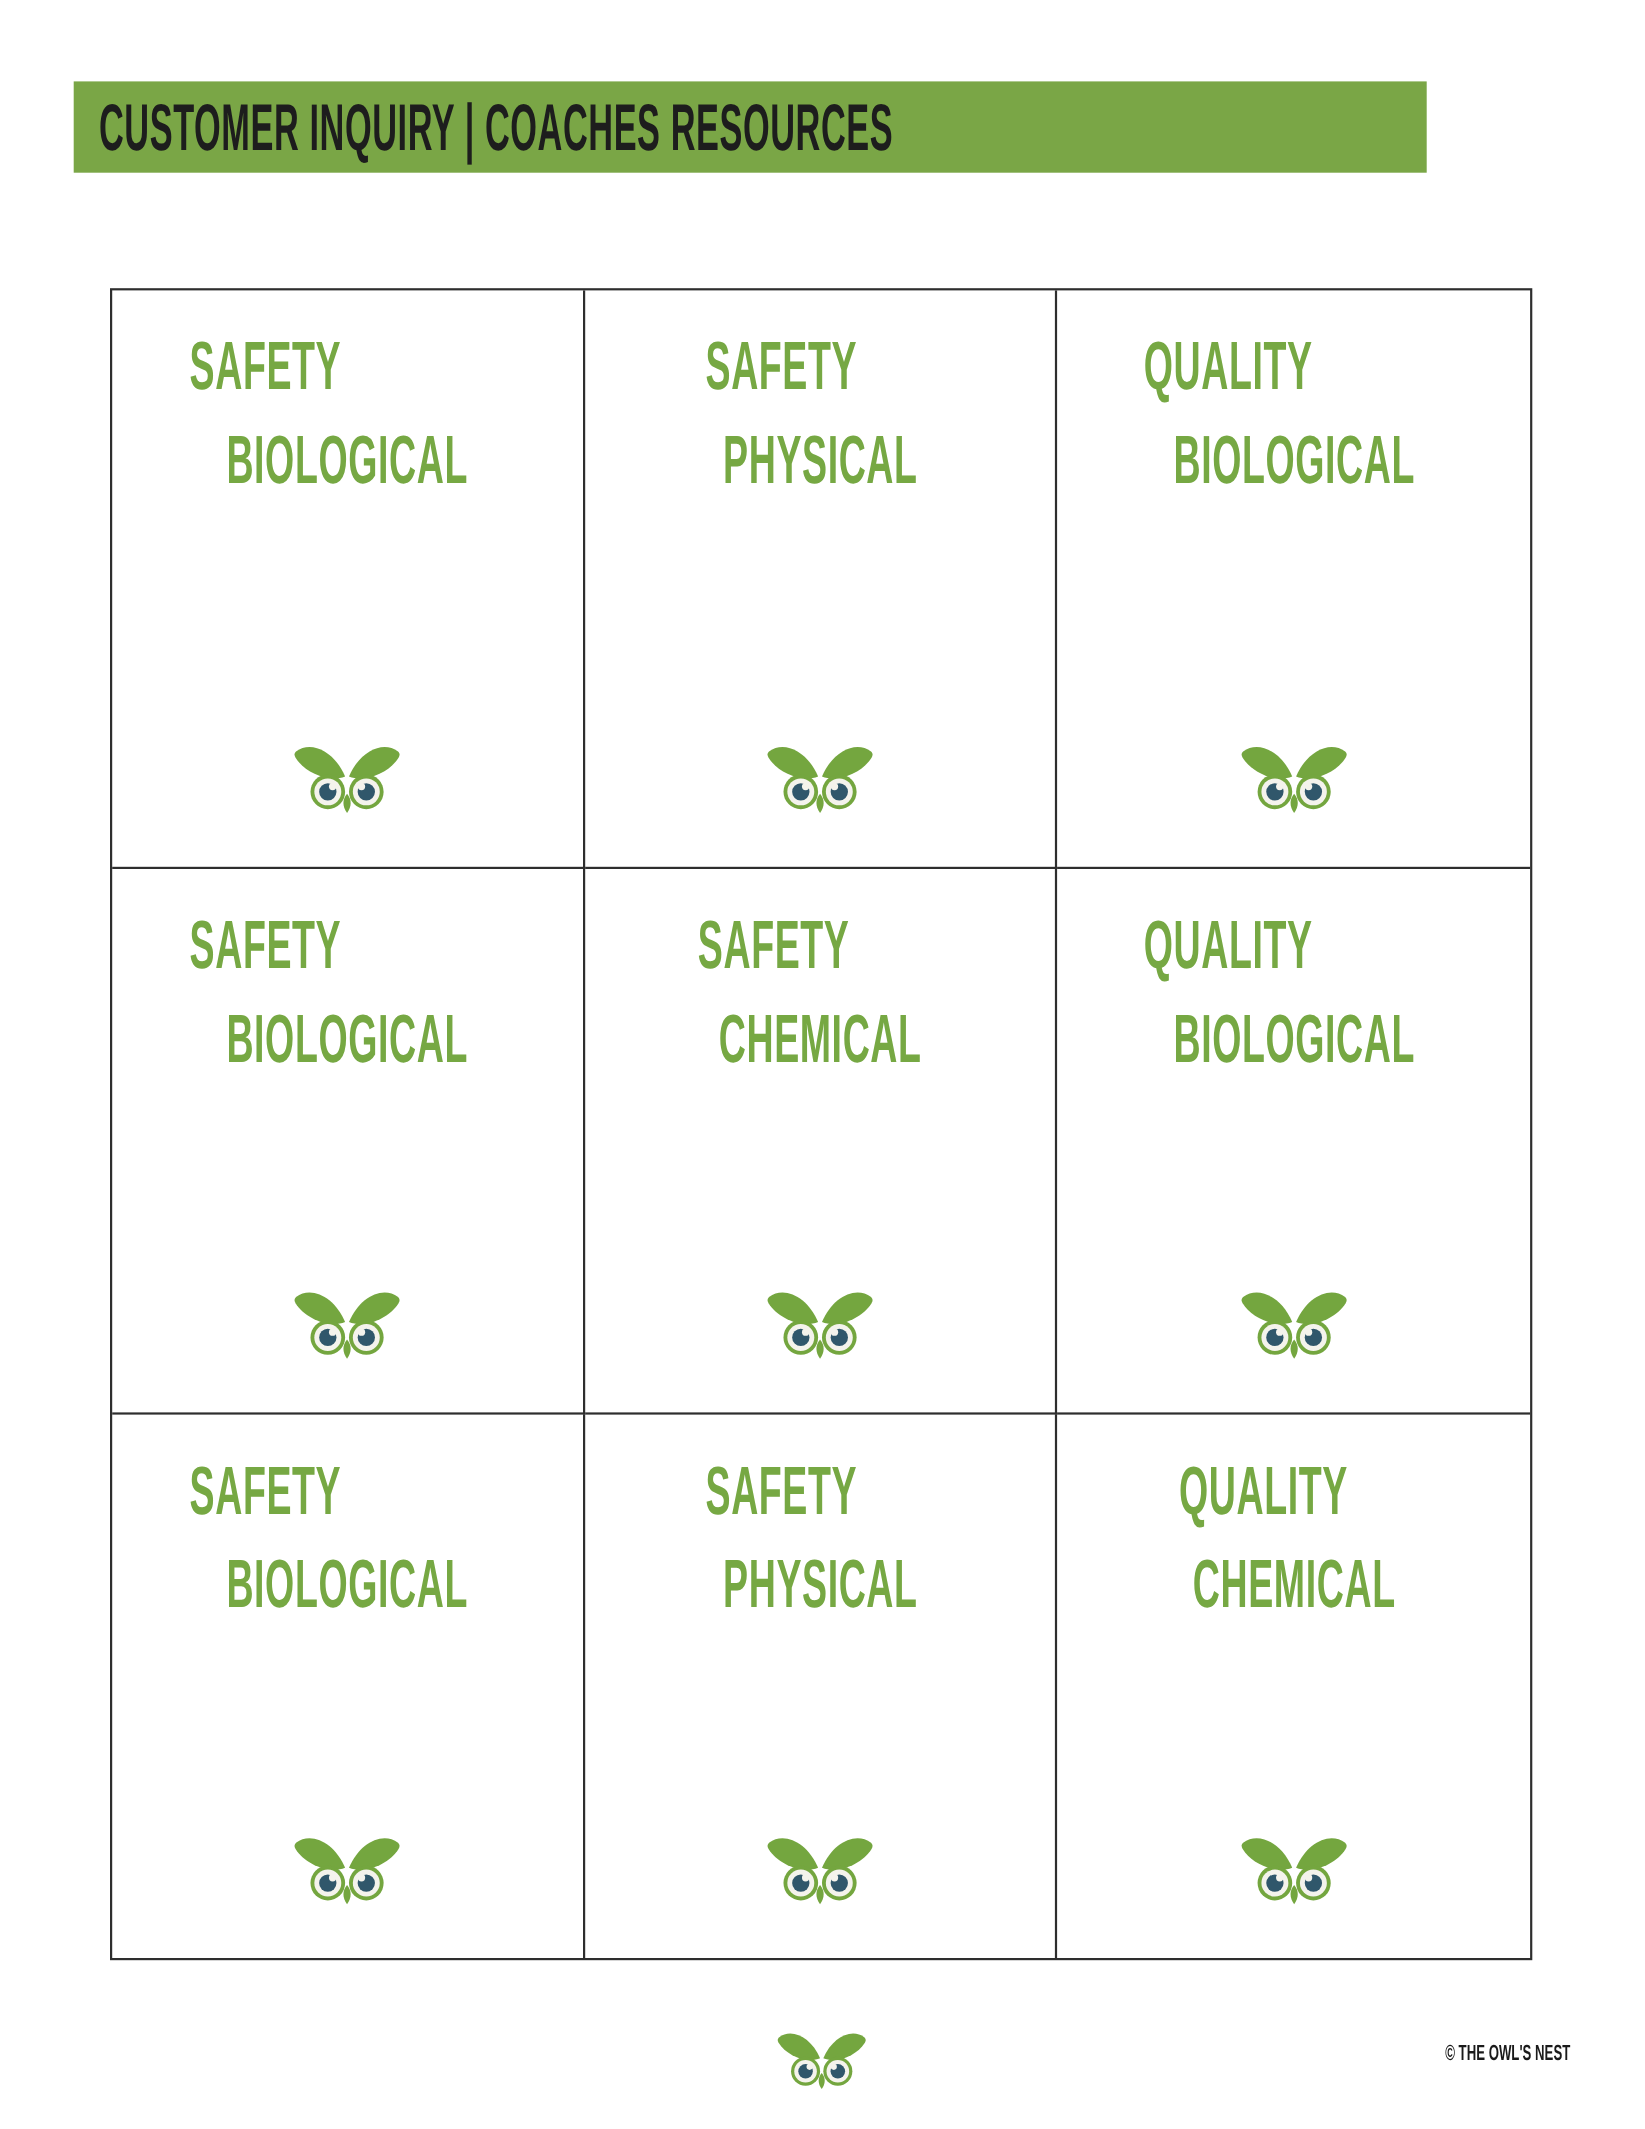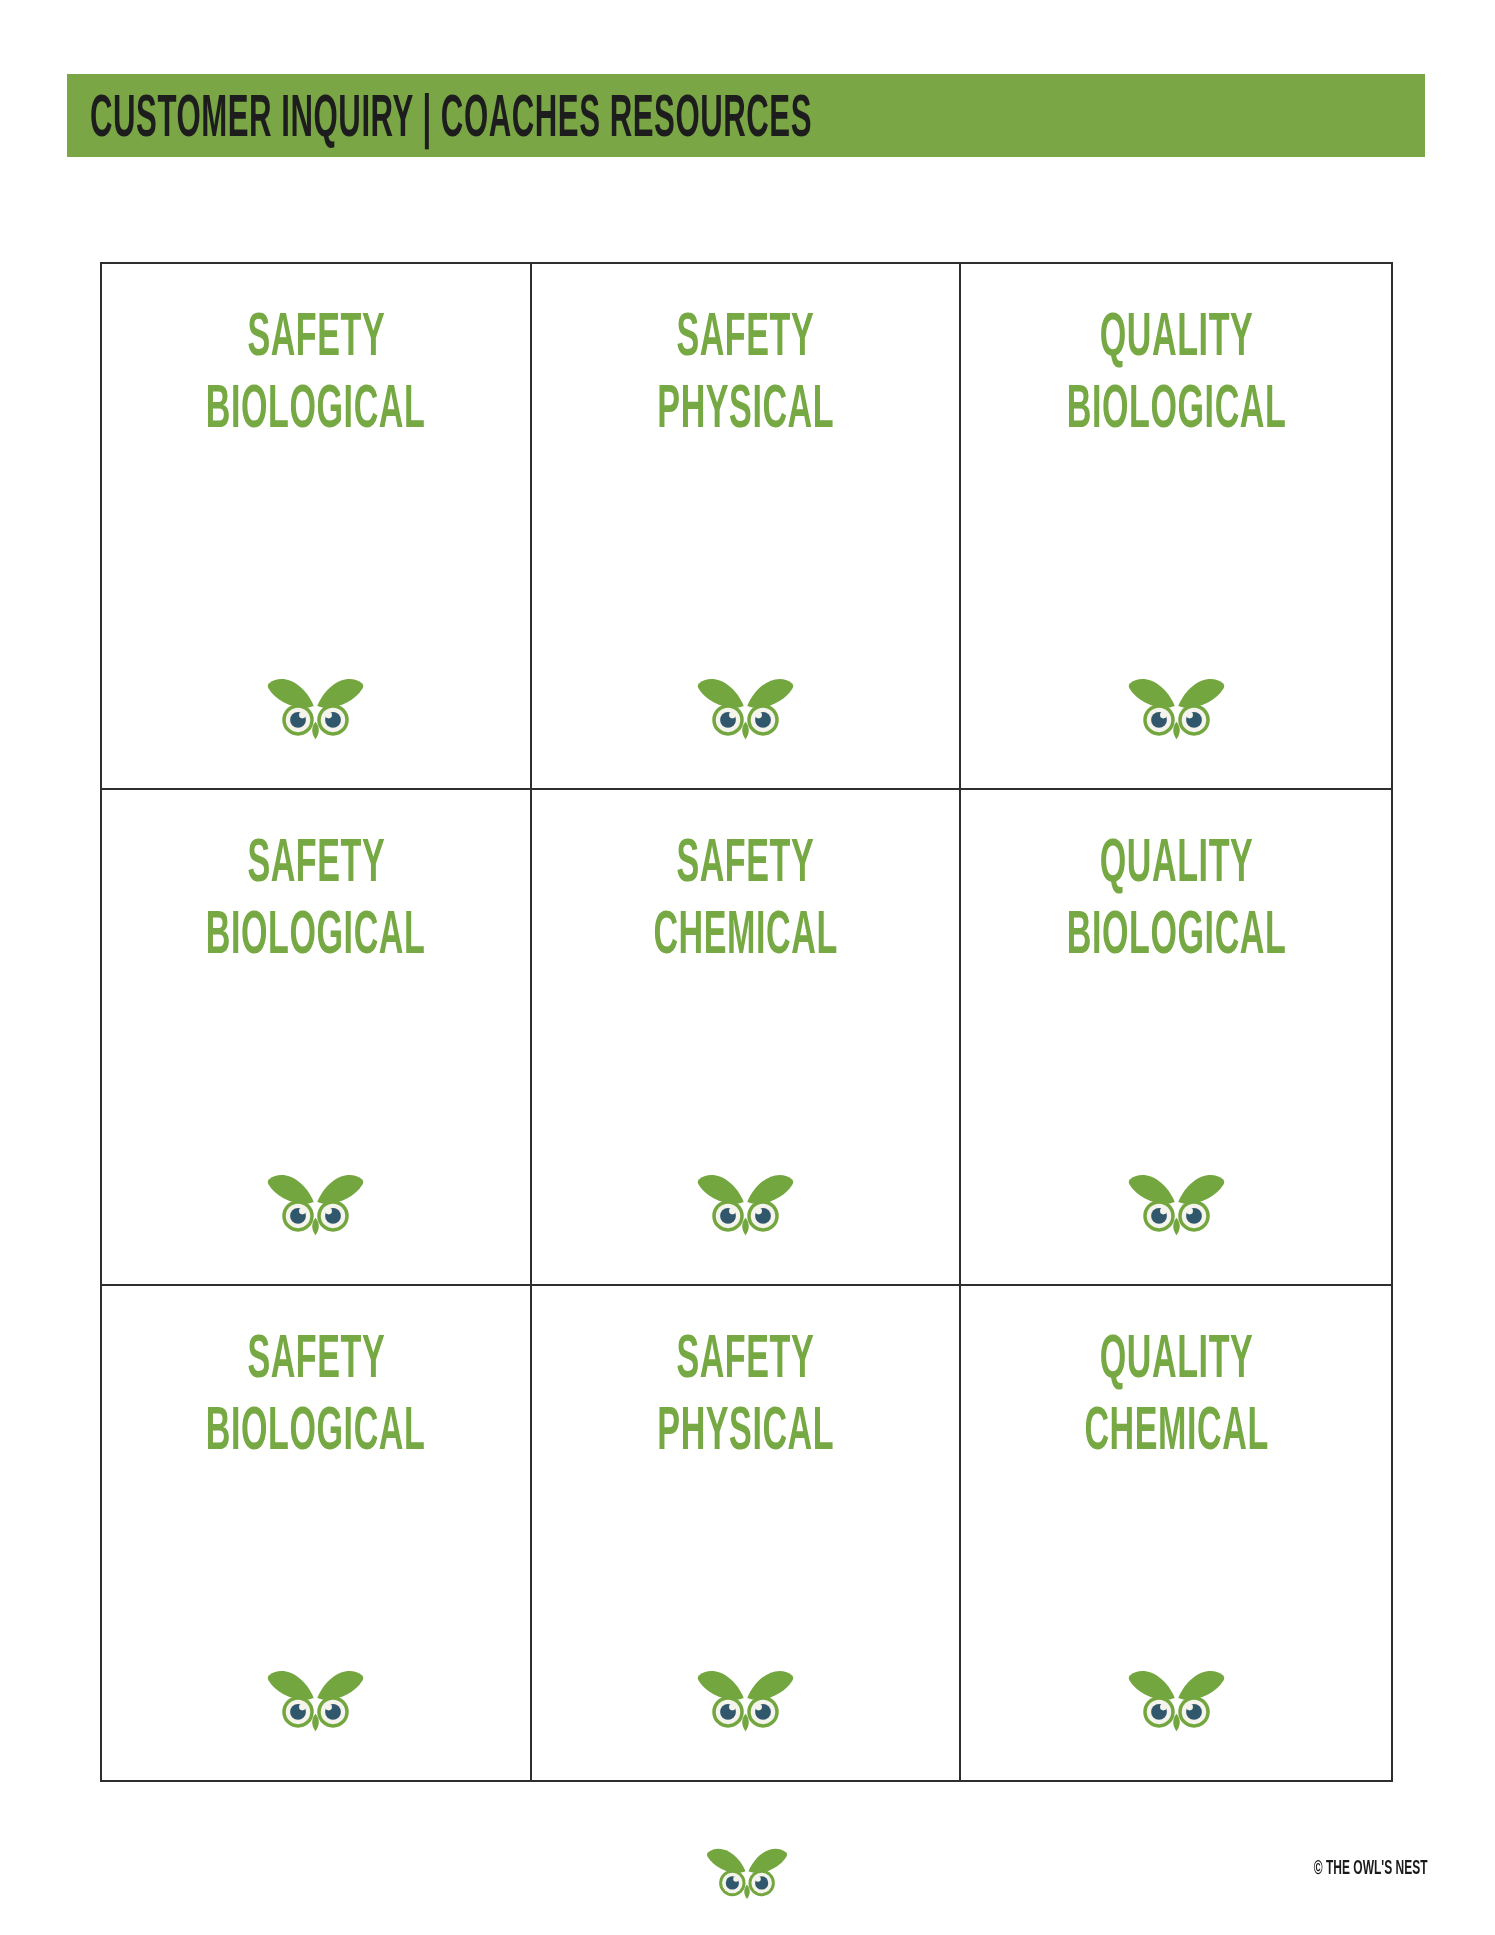--- a/index.html
+++ b/index.html
@@ -8,21 +8,21 @@
     width:1495px;height:1935px;
     background:#ffffff;
     font-family:"Liberation Sans", sans-serif;
     overflow:hidden;
   }
   .cond{display:inline-block;white-space:nowrap;}
 
   
   .banner{
     position:absolute;left:67px;top:74px;
-    width:1358px;height:83px;
+    width:1230px;height:83px;
     background:var(--banner-green,#7aa646);
     display:flex;align-items:center;
     padding-left:23px;box-sizing:border-box;
   }
   .banner-title{
     font-size:60px;font-weight:700;color:#1d1d1d;
     transform:scaleX(0.52);transform-origin:left center;
     letter-spacing:1px;
   }
 
@@ -48,22 +48,23 @@
   .card{
     box-sizing:border-box;
     border-right:2px solid var(--border-dark,#2e2e2e);
     border-bottom:2px solid var(--border-dark,#2e2e2e);
     display:flex;flex-direction:column;align-items:center;
     padding-top:34px;
   }
   .card:nth-child(3n){border-right:none;}
   .card:nth-child(n+7){border-bottom:none;}
   .card-title{
-    display:flex;flex-direction:column;align-items:center;
+    display:flex;flex-direction:column;align-items:flex-start;
     text-align:center;
+    gap:13px;
   }
   .card-line{
     font-size:62px;line-height:1.16;font-weight:700;
     color:var(--text-green,#76a843);
     letter-spacing:1px;
     transform:scaleX(0.55);transform-origin:center center;
     white-space:nowrap;
   }
   .card-owl{margin-top:auto;margin-bottom:48px;}
 

